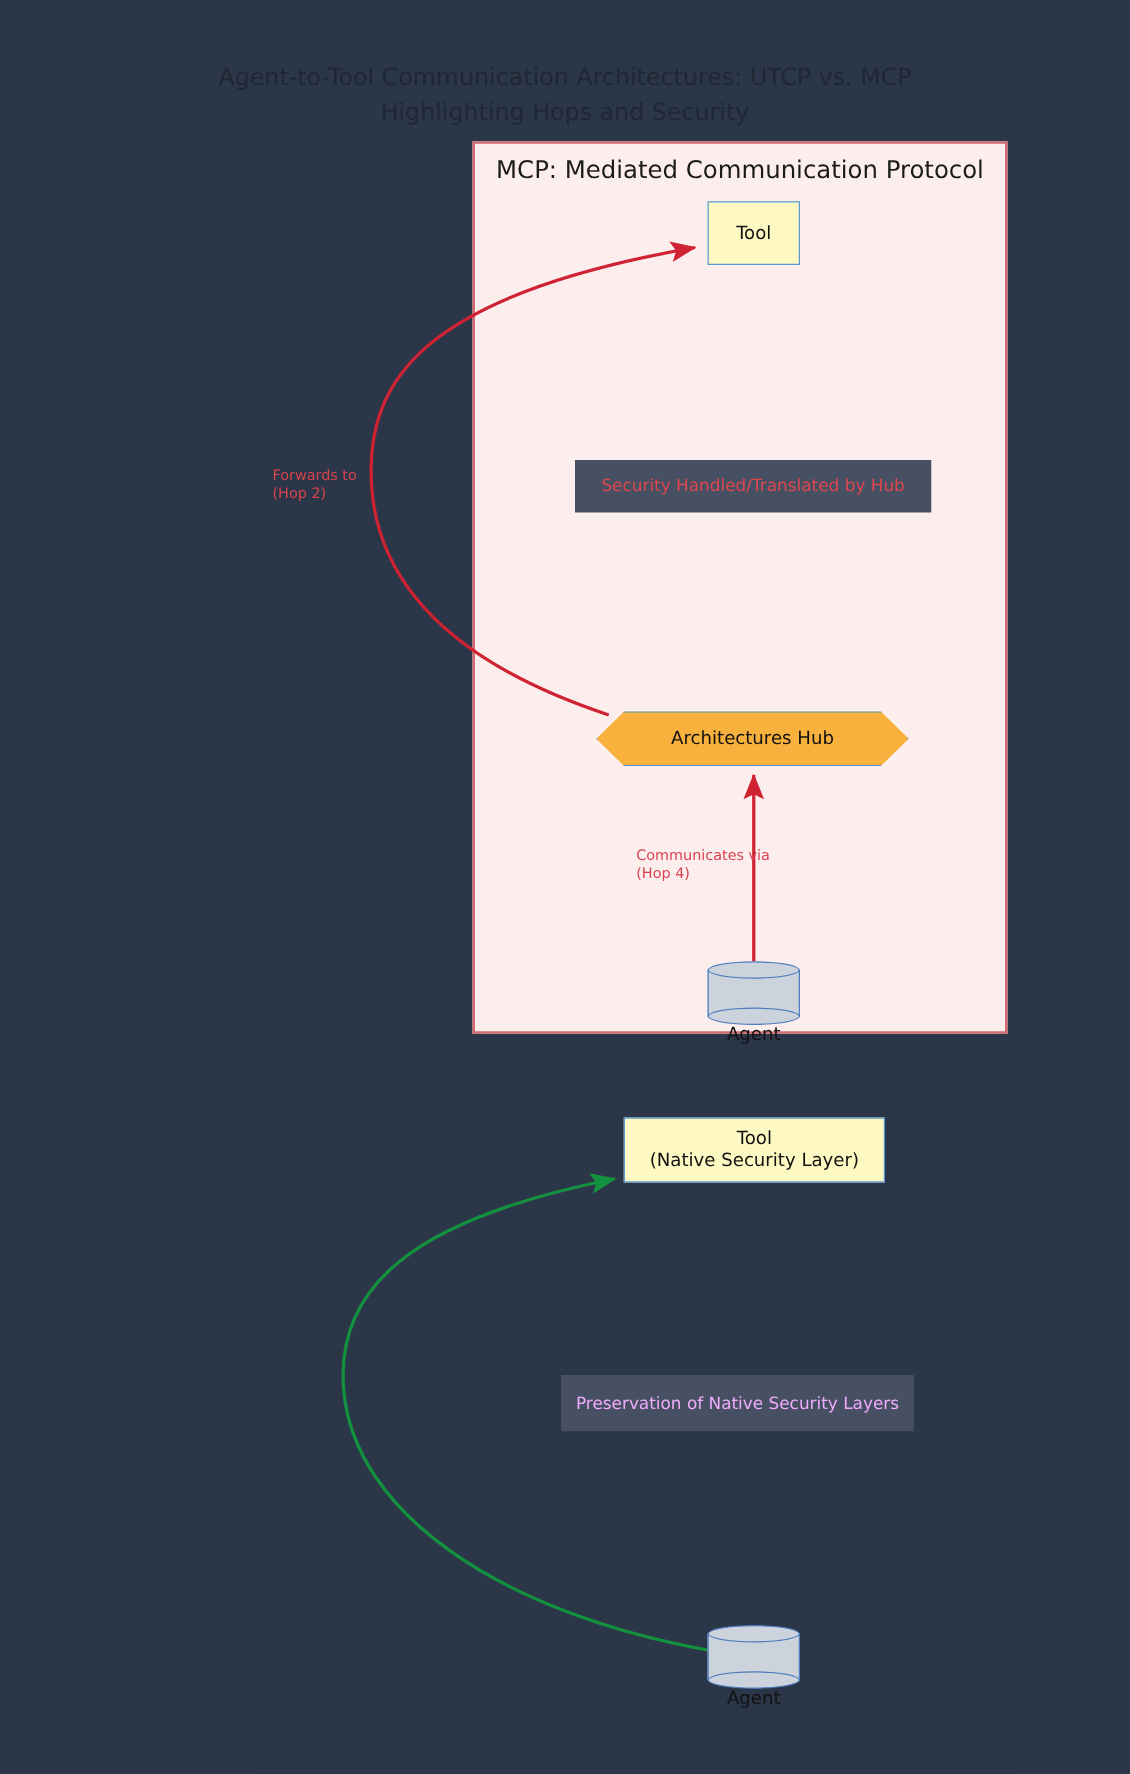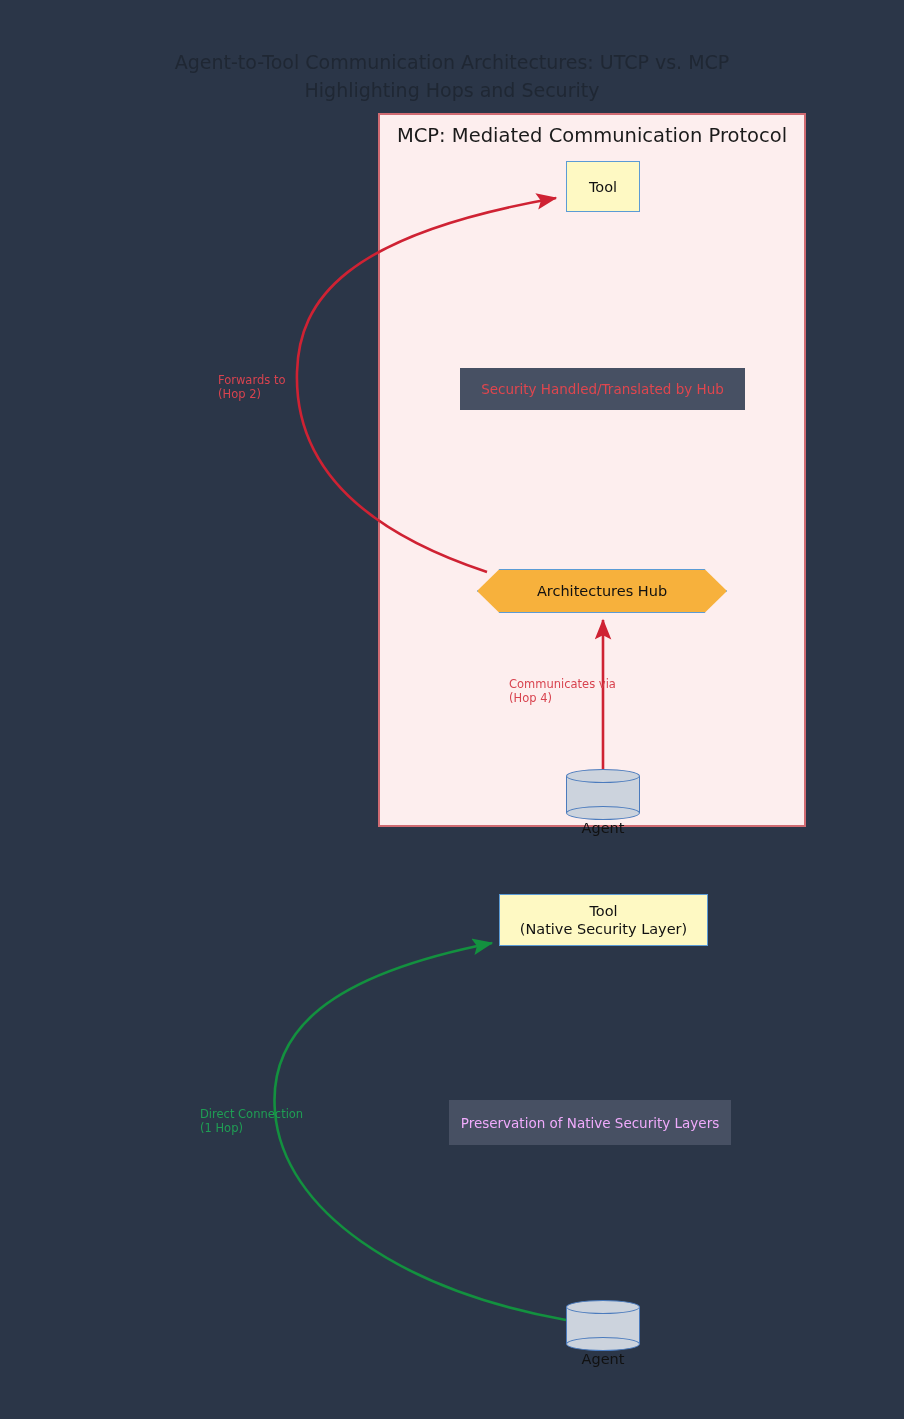--- a/index.html
+++ b/index.html
@@ -277,16 +277,14 @@
   </div>
 
   <div class="note-box" id="note-utcp-security">
     <span>Preservation of Native Security Layers</span>
   </div>
 
   <div class="edge-label" id="label-hop2">Forwards to
 (Hop 2)</div>
   <div class="edge-label" id="label-hop1">Communicates via
 (Hop 4)</div>
-  <div class="edge-label" id="label-direct">Direct Connection
-(1 Hop)</div>
 
 </div>
 
 </body></html>

